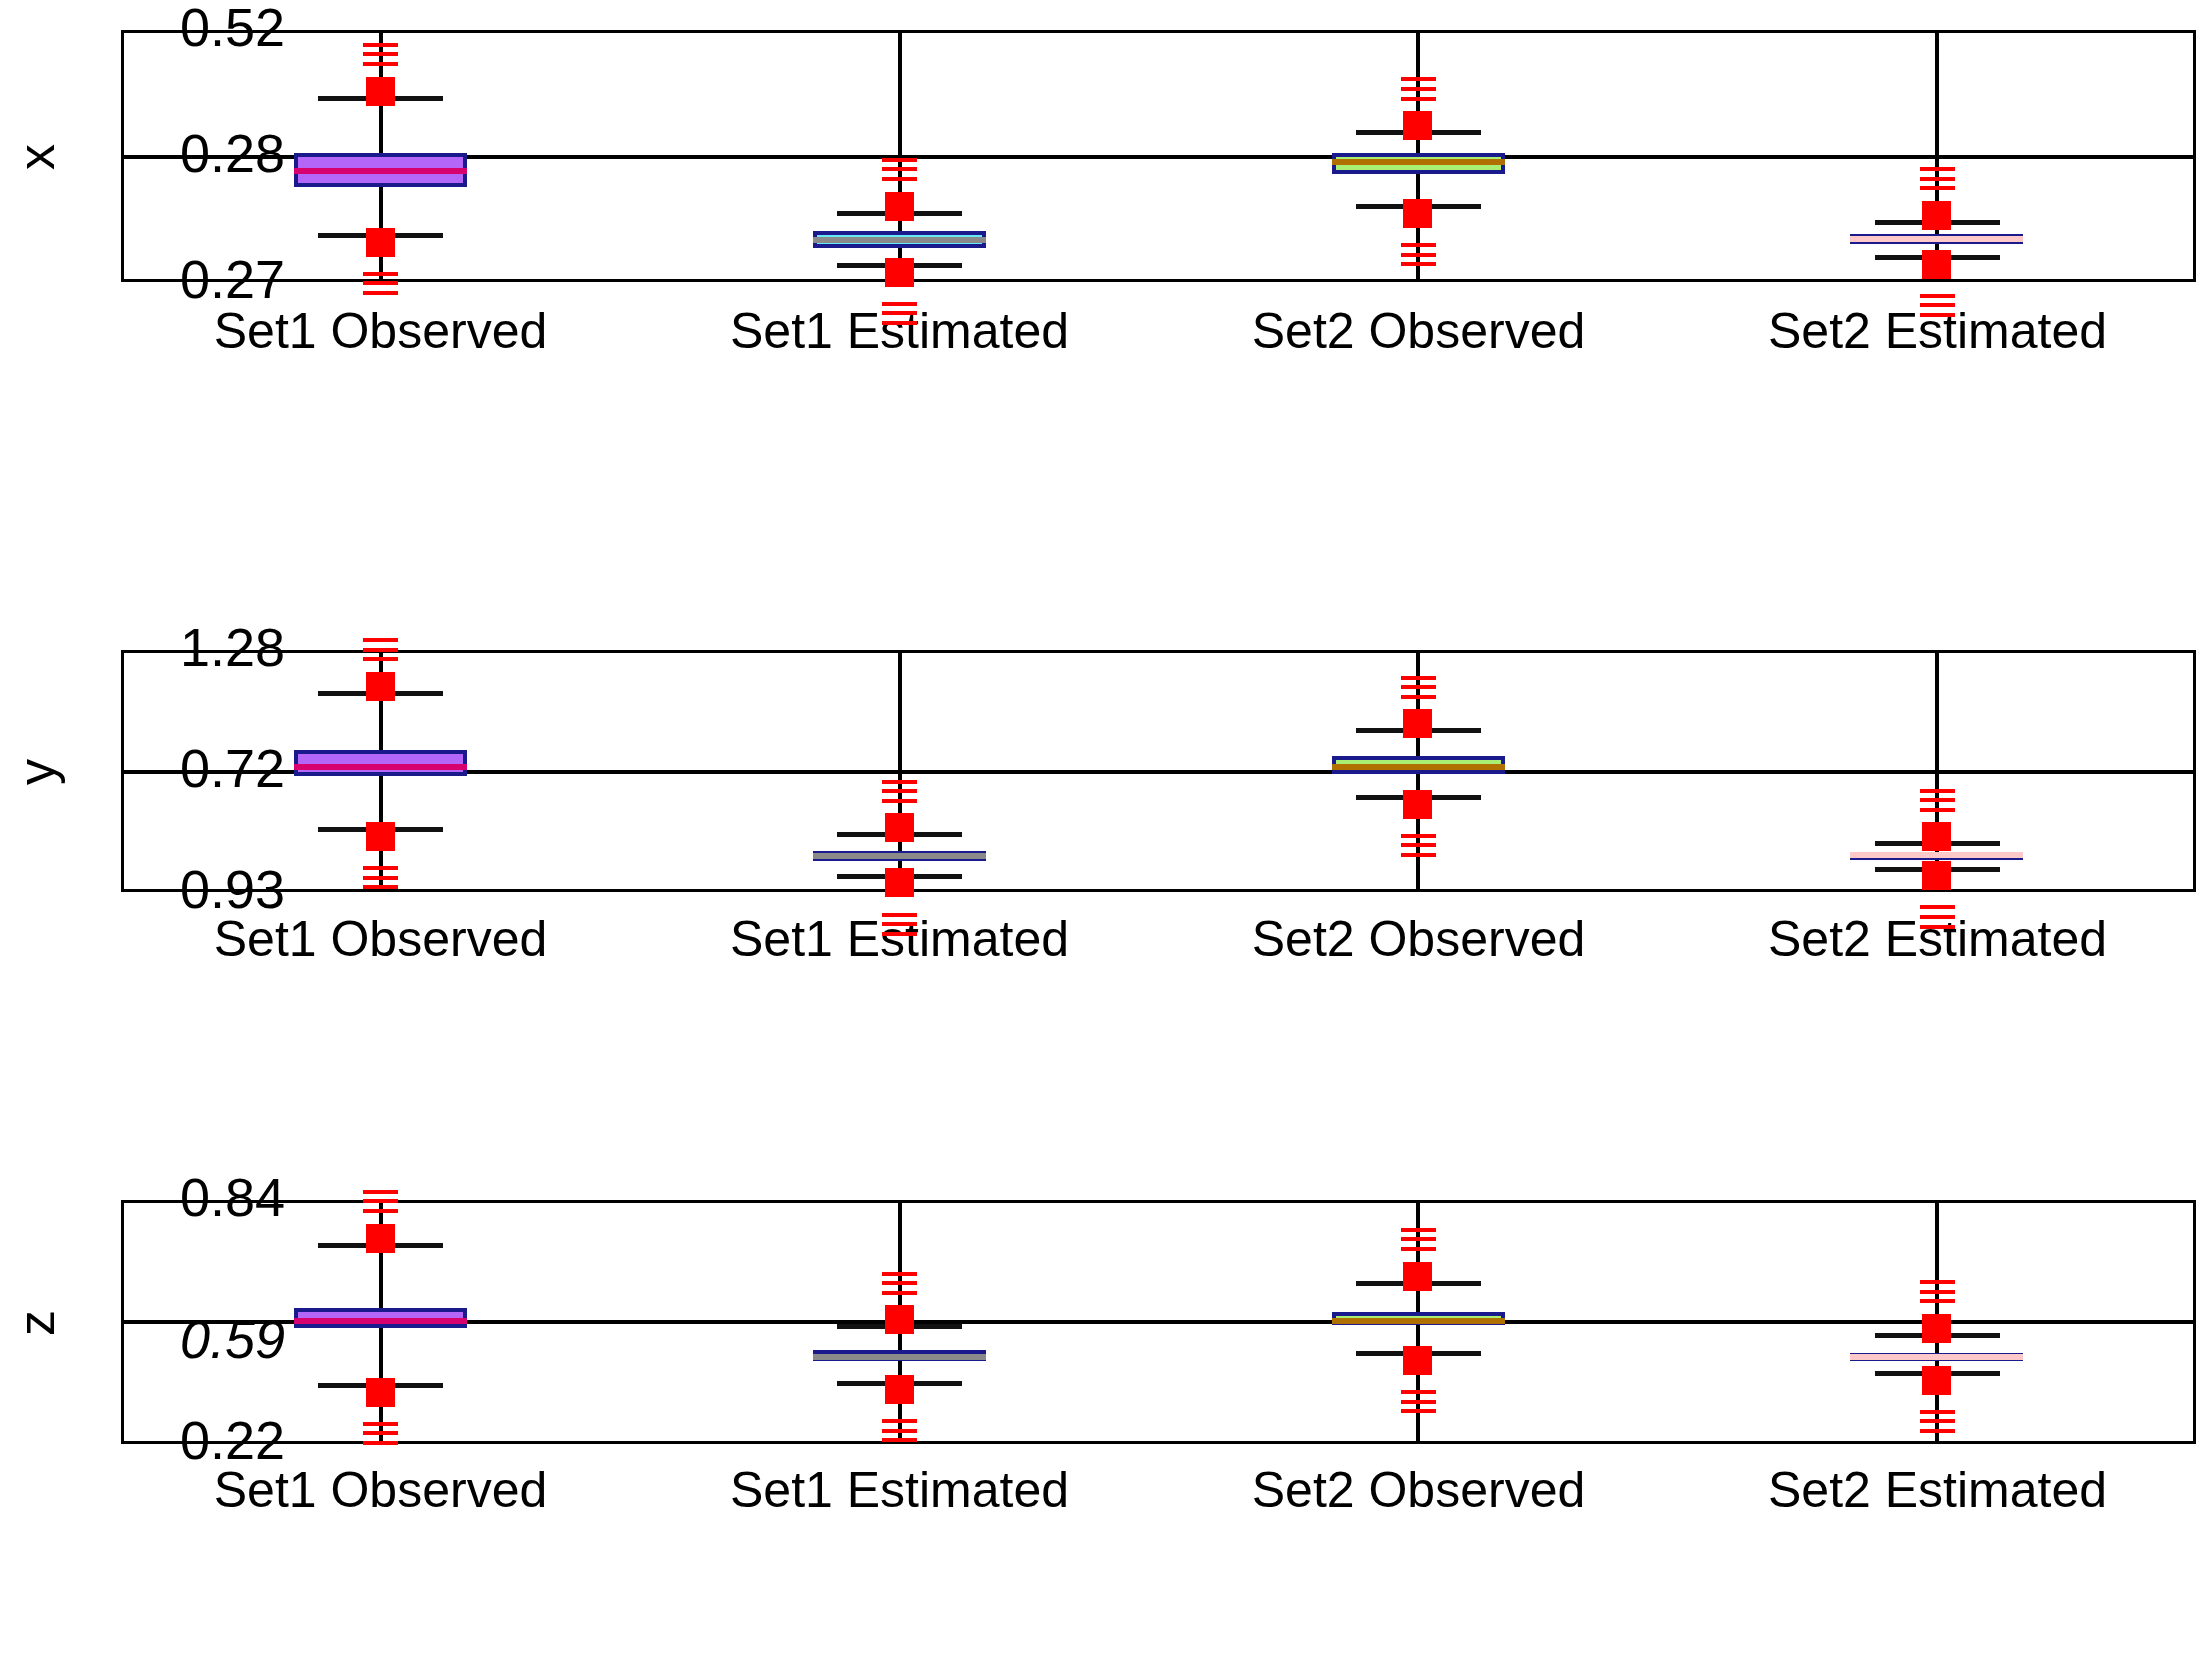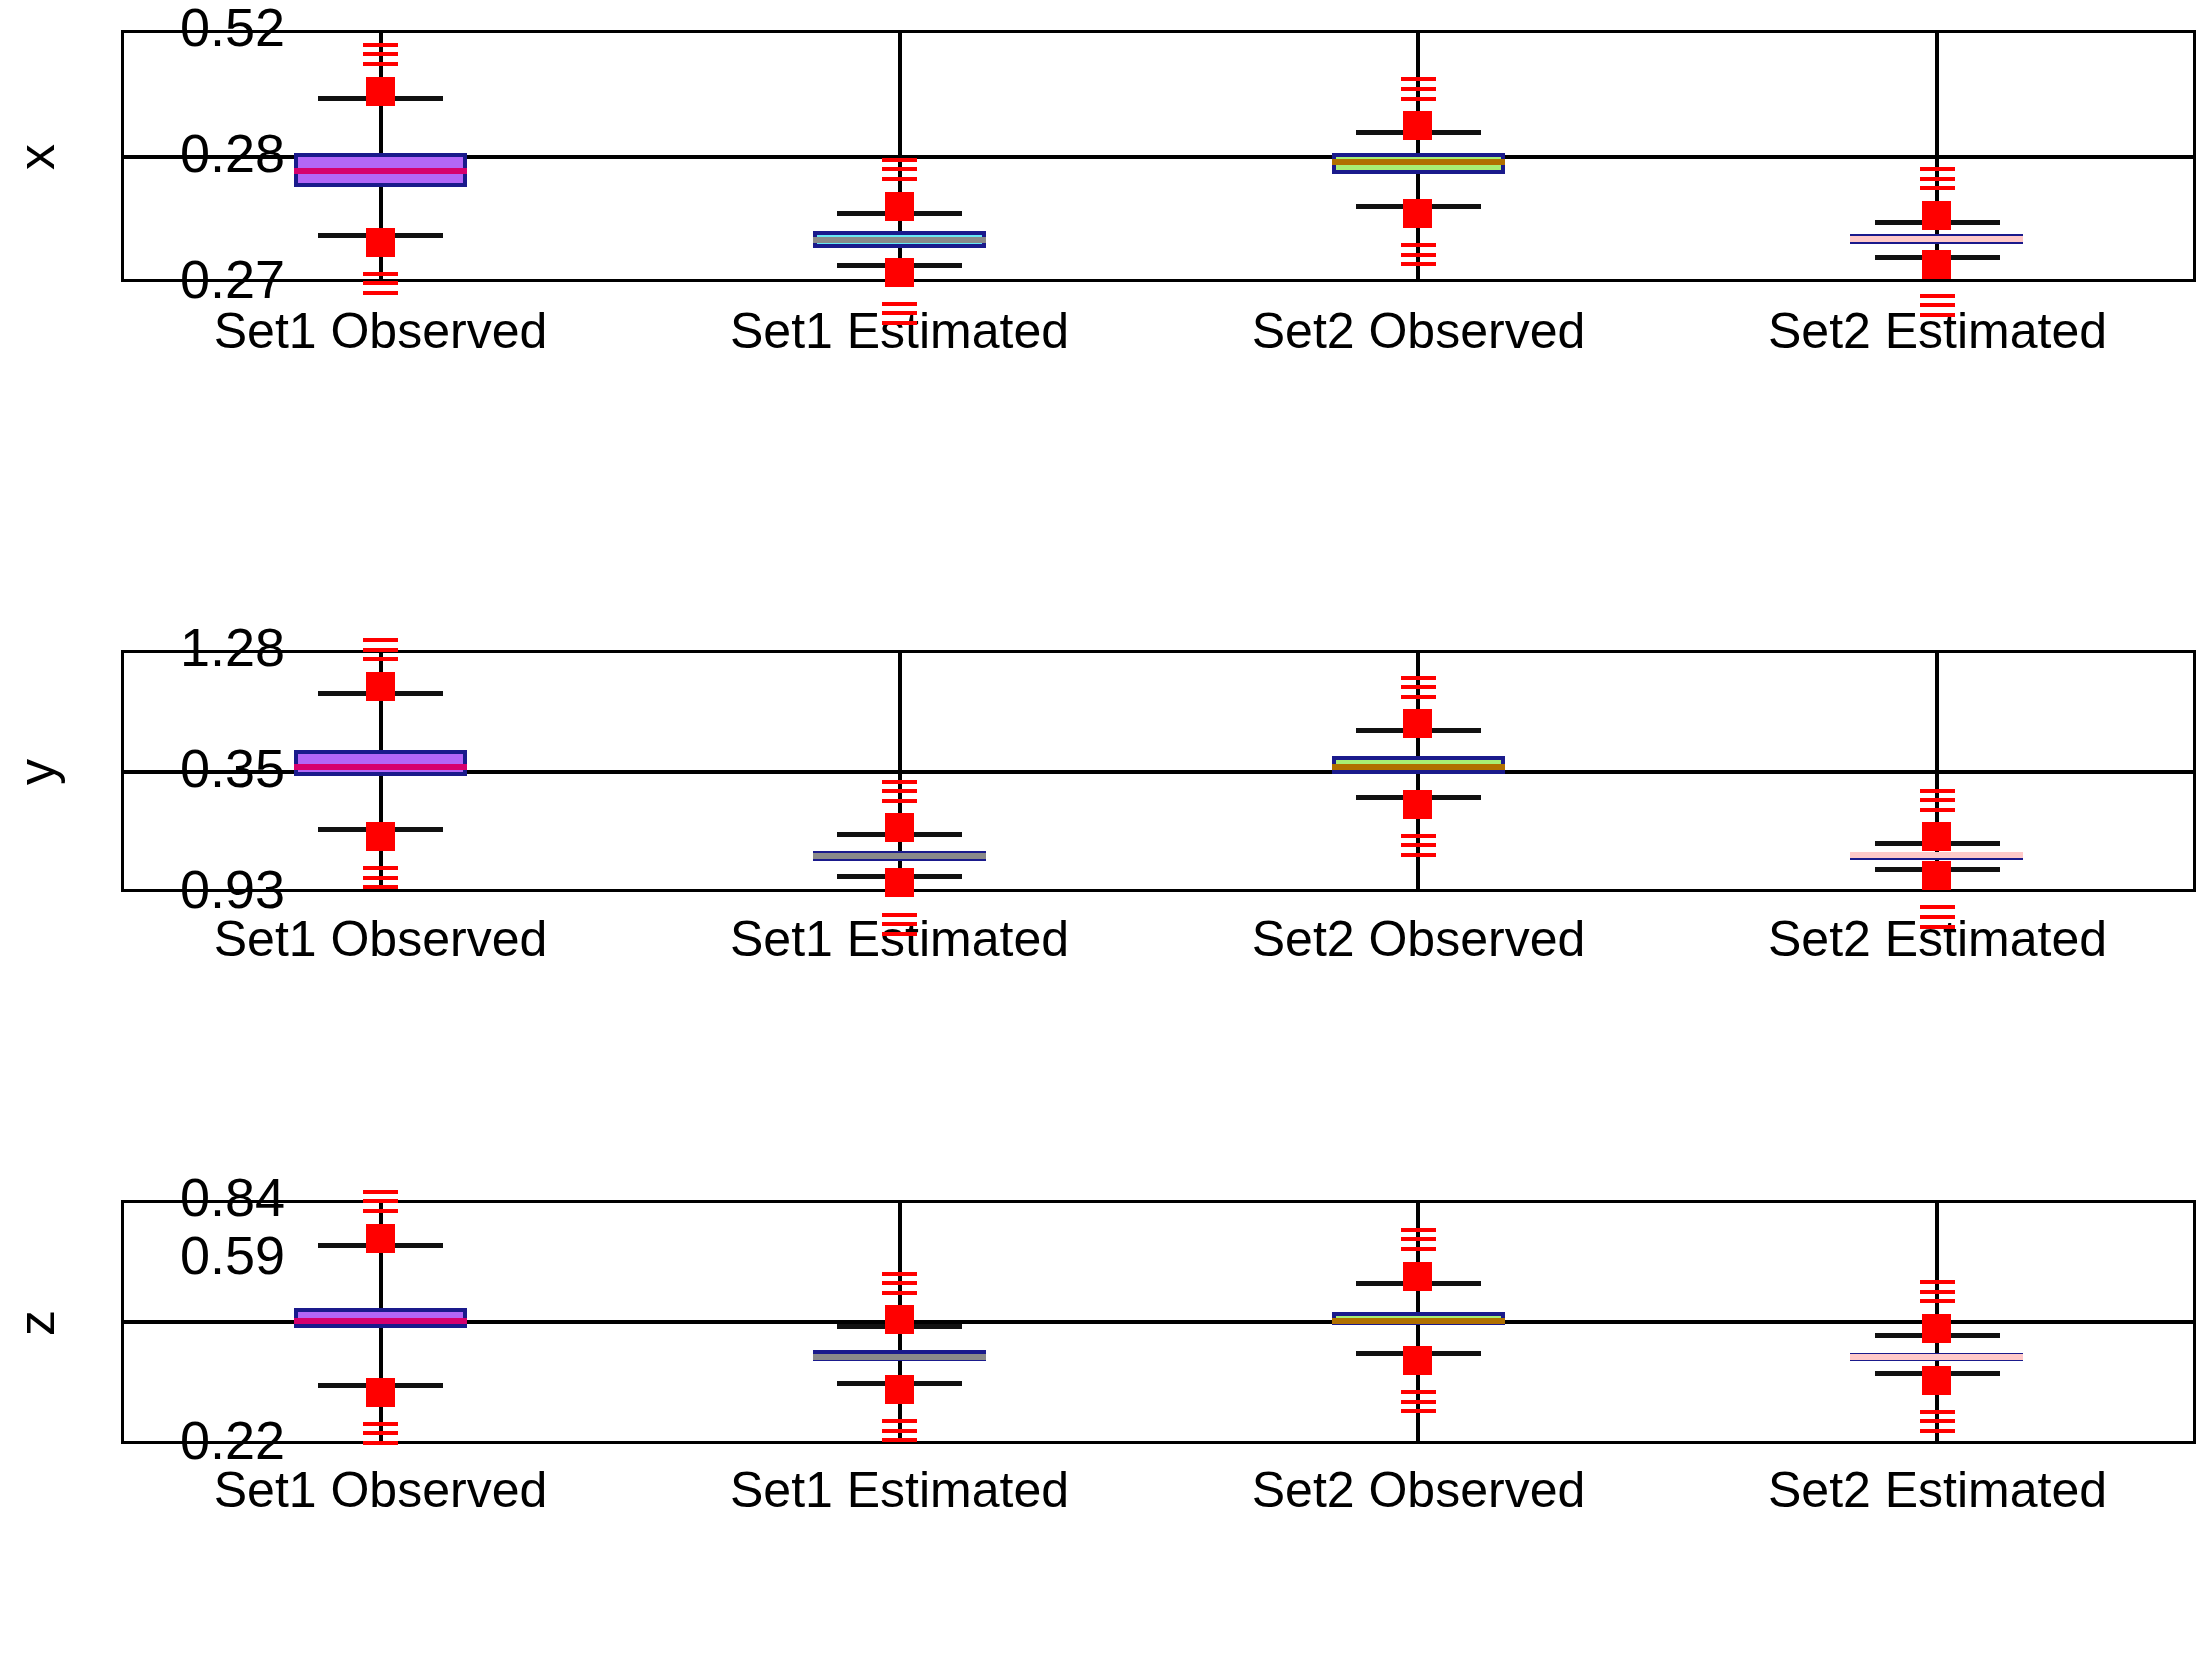--- a/index.html
+++ b/index.html
@@ -104,21 +104,21 @@
         <div class="tick-sm" style="width: 35px; left: 1920px; top: 294px;"></div>
         <div class="tick-sm" style="width: 35px; left: 1920px; top: 303px;"></div>
         <div class="tick-sm" style="width: 35px; left: 1920px; top: 313px;"></div>
       </div>
     </div>
     <div class="panel" style="top: 0px;">
       <div class="plotbox" style="left: 121px; top: 650px; width: 2075px; height: 242px;"></div>
       <div class="axis-title" style="left: 10.4px; top: 742px; width: 52px; text-align: center; transform: rotate(-90deg);">y</div>
       <div class="ytick-label" style="left: 52px; width: 233px; top: 858px;">0.93</div>
       <div class="gridline" style="left: 121px; width: 2075px; top: 770px;"></div>
-      <div class="ytick-label" style="left: 52px; width: 233px; top: 737px;">0.35</div>
+      <div class="ytick-label" style="left: 52px; width: 233px; top: 737px;">0.72</div>
       <div class="ytick-label" style="left: 52px; width: 233px; top: 616px;">1.28</div>
       <div class="catline" style="left: 379px; top: 650px; height: 242px;"></div>
       <div class="xtick-label" style="left: 121px; width: 519px; top: 910px;">Set1 Observed</div>
       <div class="catline" style="left: 898px; top: 650px; height: 242px;"></div>
       <div class="xtick-label" style="left: 640px; width: 519px; top: 910px;">Set1 Estimated</div>
       <div class="catline" style="left: 1416px; top: 650px; height: 242px;"></div>
       <div class="xtick-label" style="left: 1159px; width: 519px; top: 910px;">Set2 Observed</div>
       <div class="catline" style="left: 1935px; top: 650px; height: 242px;"></div>
       <div class="xtick-label" style="left: 1678px; width: 519px; top: 910px;">Set2 Estimated</div>
       <div class="bp">
@@ -184,21 +184,21 @@
         <div class="tick-sm" style="width: 35px; left: 1920px; top: 905px;"></div>
         <div class="tick-sm" style="width: 35px; left: 1920px; top: 915px;"></div>
         <div class="tick-sm" style="width: 35px; left: 1920px; top: 925px;"></div>
       </div>
     </div>
     <div class="panel" style="top: 0px;">
       <div class="plotbox" style="left: 121px; top: 1200px; width: 2075px; height: 244px;"></div>
       <div class="axis-title" style="left: 10.4px; top: 1293px; width: 52px; text-align: center; transform: rotate(-90deg);">z</div>
       <div class="ytick-label" style="left: 52px; width: 233px; top: 1409px;">0.22</div>
       <div class="gridline" style="left: 121px; width: 2075px; top: 1320px;"></div>
-      <div class="ytick-label" style="left: 52px; width: 233px; top: 1224px;">0.59</div>
+      <div class="ytick-label" style="left: 52px; width: 233px; top: 1308px; font-style: italic;">0.59</div>
       <div class="ytick-label" style="left: 52px; width: 233px; top: 1166px;">0.84</div>
       <div class="catline" style="left: 379px; top: 1200px; height: 244px;"></div>
       <div class="xtick-label" style="left: 121px; width: 519px; top: 1461px;">Set1 Observed</div>
       <div class="catline" style="left: 898px; top: 1200px; height: 244px;"></div>
       <div class="xtick-label" style="left: 640px; width: 519px; top: 1461px;">Set1 Estimated</div>
       <div class="catline" style="left: 1416px; top: 1200px; height: 244px;"></div>
       <div class="xtick-label" style="left: 1159px; width: 519px; top: 1461px;">Set2 Observed</div>
       <div class="catline" style="left: 1935px; top: 1200px; height: 244px;"></div>
       <div class="xtick-label" style="left: 1678px; width: 519px; top: 1461px;">Set2 Estimated</div>
       <div class="bp">

